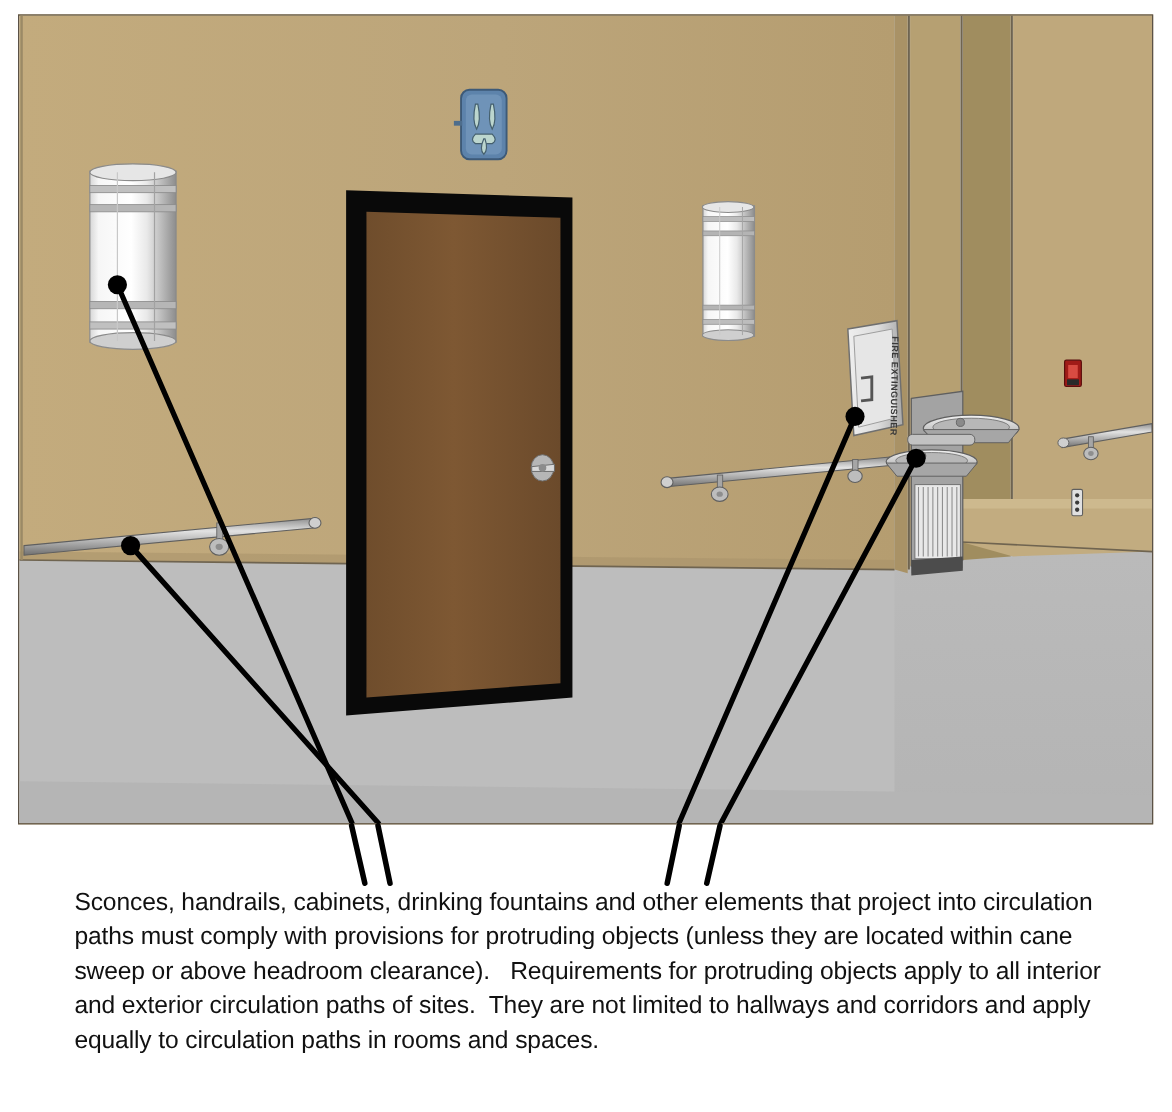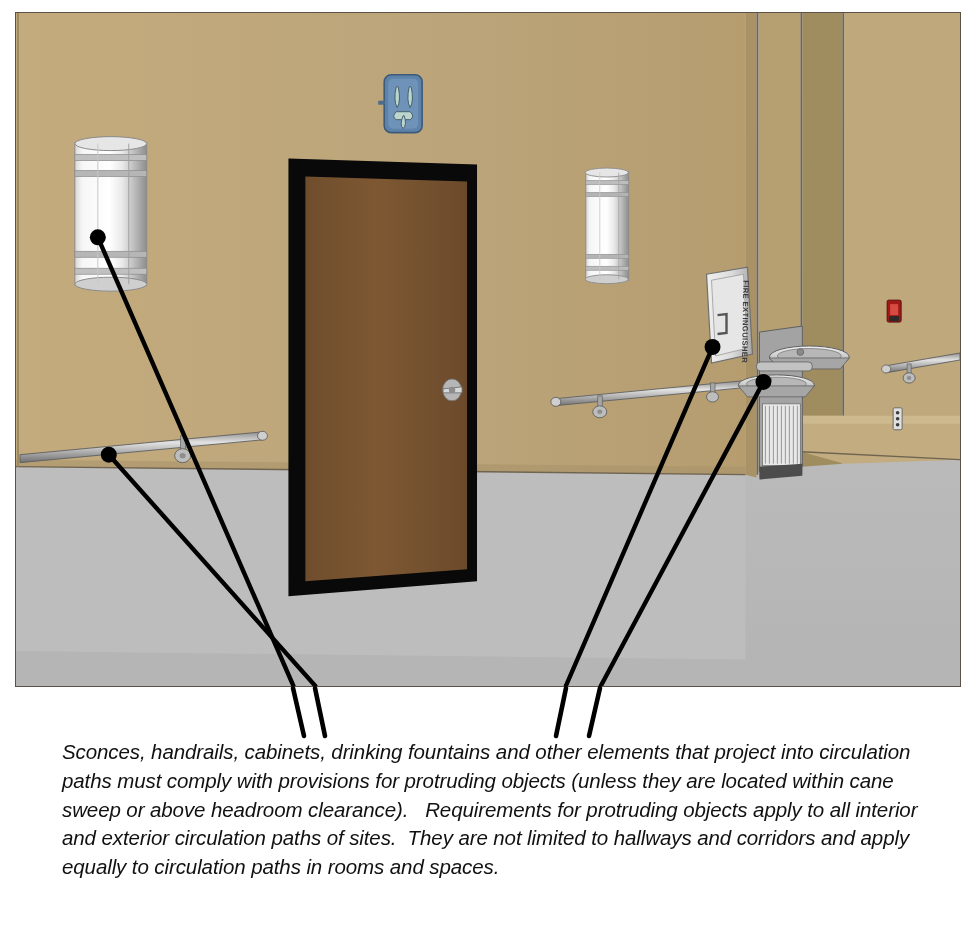--- a/index.html
+++ b/index.html
@@ -47,21 +47,20 @@
   
   #caption-block {
     position: absolute;
     left: 62px;
     top: 738px;
     width: 880px;
   }
   #caption-text {
     margin: 0;
     font-family: "Liberation Sans", sans-serif;
-    font-style: italic;
     font-size: 20.5px;
     line-height: 28.8px;
     color: #111111;
     letter-spacing: -0.1px;
     white-space: pre-wrap;
   }
 </style>
 </head>
 <body>
 

